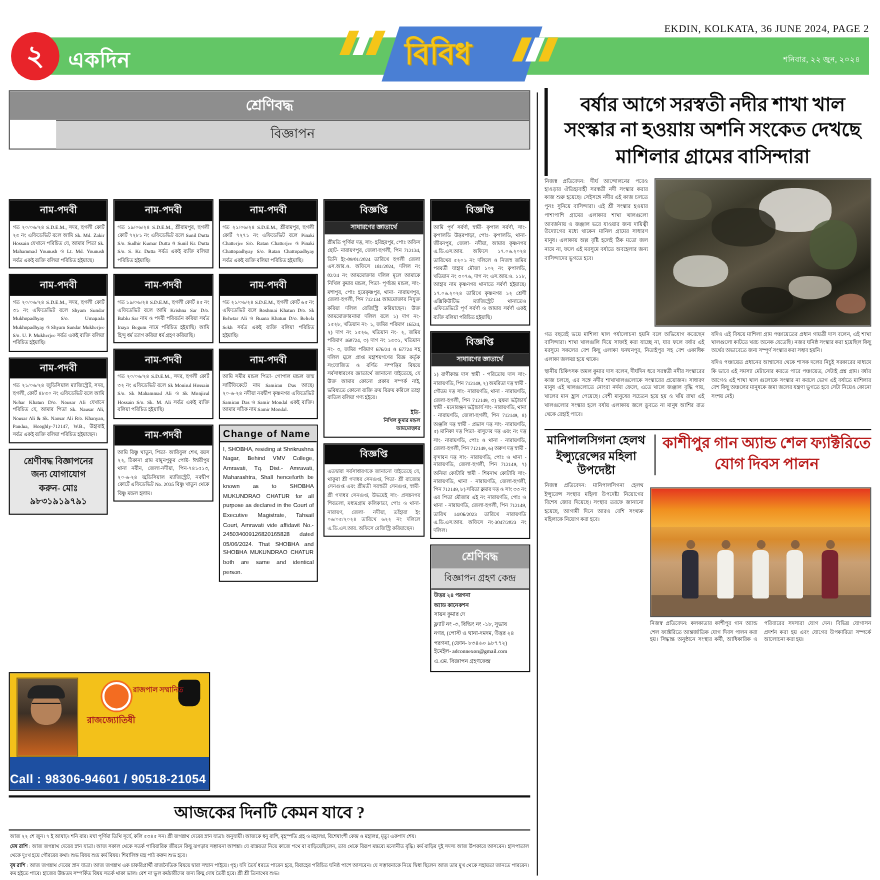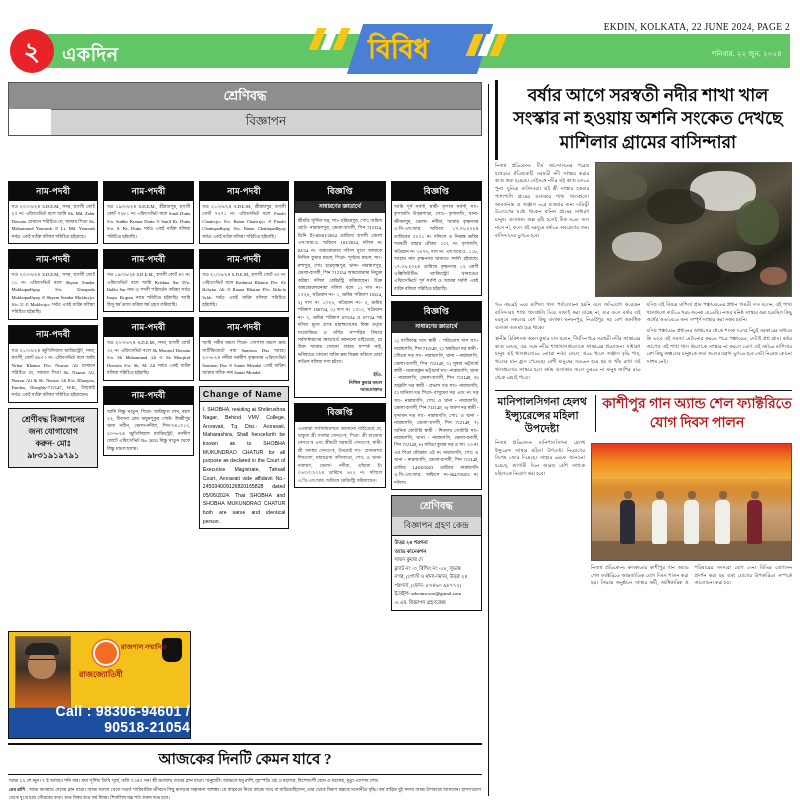--- a/index.html
+++ b/index.html
@@ -126,21 +126,21 @@
     font-family: "Liberation Sans", sans-serif;
   }
   .con-body {
     font-size: 5.2px; line-height: 1.66; padding: 3px; color: #111;
     text-align: justify;
     font-family: "Liberation Sans", sans-serif;
   }
 
   
   .astro-ad {
-    position: relative; width: 183px; height: 108px; margin-top: 20px;
+    position: relative; width: 183px; height: 108px; margin-top: 0;
     border: 1px solid #111; overflow: hidden;
     background: linear-gradient(180deg,#f3c11a 0%,#f3c11a 72%,#1d4fa1 72%,#1d4fa1 100%);
     padding-left: 20px;
   }
   .astro-photo {
     position: absolute; left: 6px; top: 4px; width: 56px; height: 72px;
     background: linear-gradient(180deg,#6b5843 0%,#3c3026 45%,#8a4a1f 70%,#c8631f 100%);
     border: 1px solid #8a6a20;
   }
   .astro-face {
@@ -176,21 +176,21 @@
     font-family: "Liberation Serif", serif;
   }
   .astro-name {
     position: absolute; left: 64px; top: 48px; font-size: 16px;
     font-weight: bold; color: #9c1115; white-space: nowrap;
     font-family: "Liberation Serif", serif;
     text-shadow: 0.8px 0.8px 0 #fff;
   }
   .astro-call {
     position: absolute; left: 0; bottom: 3px; width: 100%;
-    text-align: right; color: #fff; font-size: 14px; font-weight: bold;
+    text-align: left; color: #fff; font-size: 11px; font-weight: bold;
     letter-spacing: 0.3px;
     font-family: "Liberation Sans", sans-serif;
   }
 
   
   .horo-head {
     margin-top: 4px; border-top: 2px solid #111; border-bottom: 1px solid #111;
     text-align: center; font-size: 15px; font-weight: bold; padding: 2px 0;
     font-family: "Liberation Serif", serif; color: #0d0d0d;
   }
@@ -299,21 +299,21 @@
     <div class="slash-grp left">
       <span class="slash y"></span><span class="slash w"></span><span class="slash y"></span>
     </div>
 
     <div class="mast-section-title">বিবিধ</div>
 
     <div class="slash-grp right">
       <span class="slash y"></span><span class="slash w"></span><span class="slash y"></span>
     </div>
 
-    <div class="mast-issue-en">EKDIN, KOLKATA, 22 JUNE 2024, PAGE 2</div>
+    <div class="mast-issue-en">EKDIN, KOLKATA, 36 JUNE 2024, PAGE 2</div>
     <div class="mast-issue-bn">শনিবার, ২২ জুন, ২০২৪</div>
   </div>
 
   <div class="body-grid">
 
     <div class="left-zone">
 
       <div class="cls-banner">
         <div class="b1">শ্রেণিবদ্ধ</div>
         <div class="b2">বিজ্ঞাপন</div>

